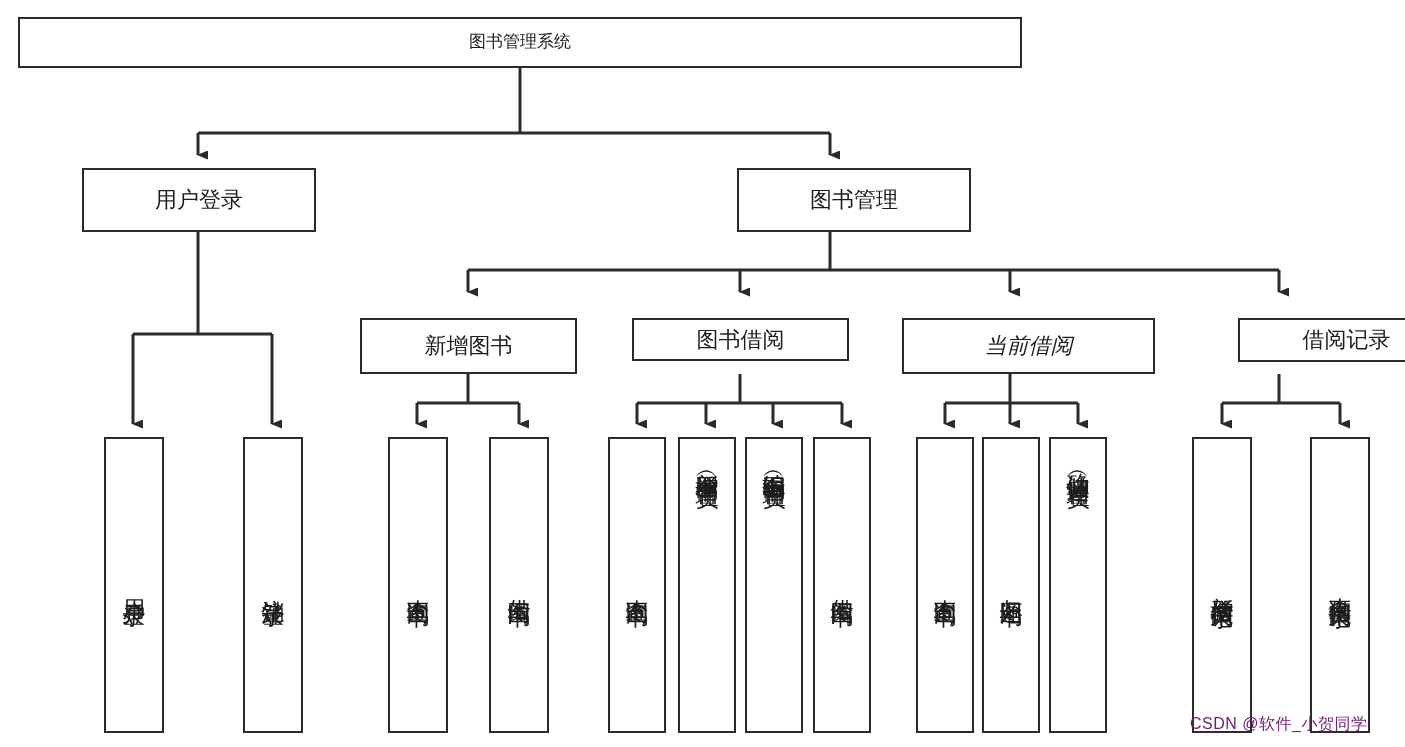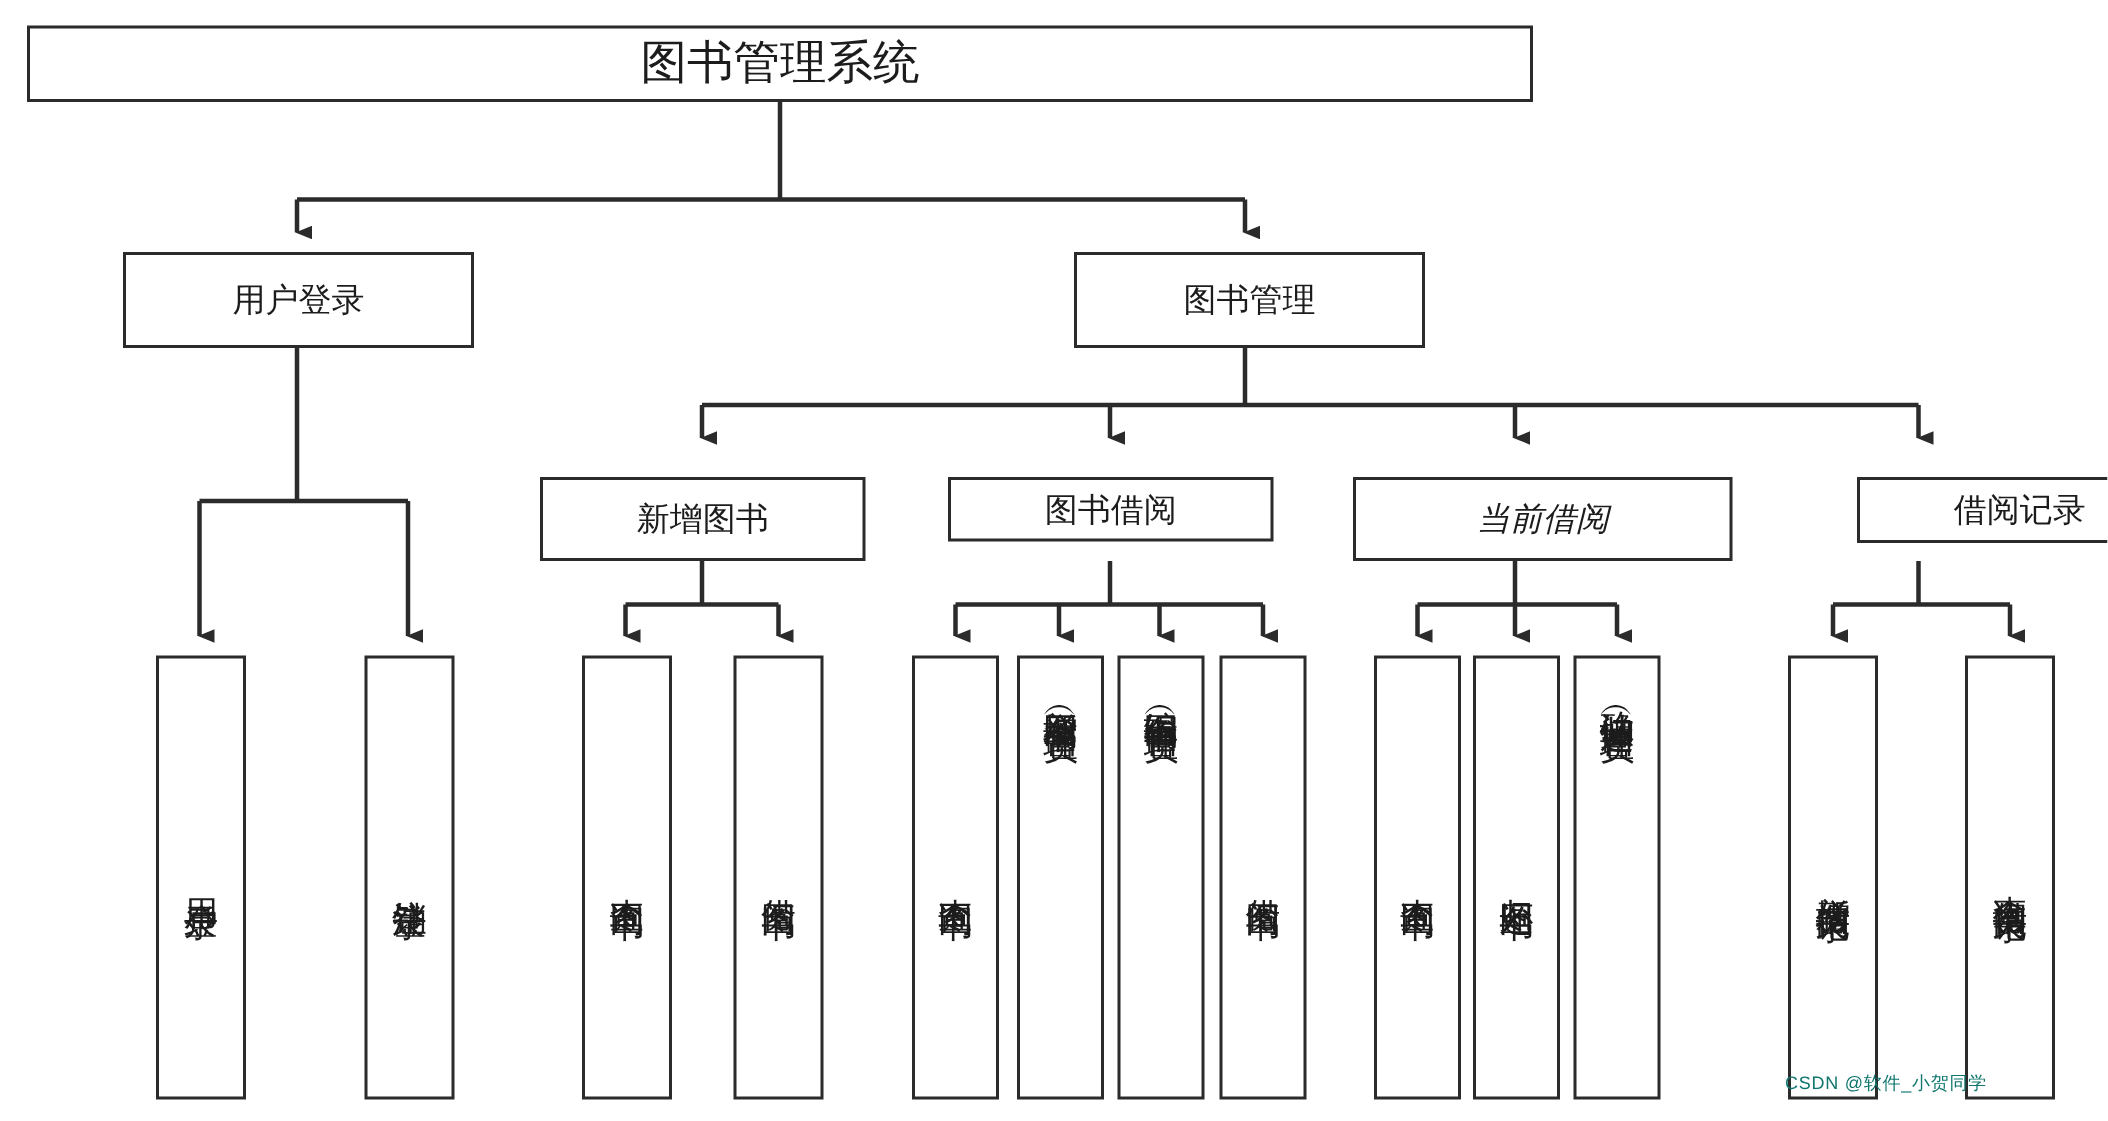--- a/index.html
+++ b/index.html
@@ -37,41 +37,41 @@
   .node-label {
     display: block;
     text-align: center;
     line-height: 1.18;
     white-space: pre;
   }
   .node.horizontal .node-label {
     font-size: 22px;
   }
   .node.root .node-label {
-    font-size: 31px;
+    font-size: 17px;
   }
   .node.vertical {
     align-items: flex-start;
     padding-top: 16px;
   }
   .node.vertical .node-label {
     writing-mode: vertical-rl;
     text-orientation: upright;
     font-size: 23px;
     letter-spacing: 2px;
     line-height: 1;
   }
   .node.vertical.centered {
     align-items: center;
     padding-top: 0;
   }
   .watermark {
     position: absolute;
-    font-size: 12px;
-    color: #0f766e;
+    font-size: 16px;
+    color: #701a75;
     white-space: nowrap;
     letter-spacing: 0.5px;
   }
 </style>
 </head>
 <body>
 
 <div id="diagram-root">
 
   <svg class="connectors" viewBox="0 0 1405 747">
@@ -124,21 +124,21 @@
     </g>
   </svg>
 
   <div class="node root horizontal" style="left:18px; top:17px; width:1004px; height:51px;">
     <span class="node-label">图书管理系统</span>
   </div>
 
   <div class="node horizontal" style="left:82px; top:168px; width:234px; height:64px;">
     <span class="node-label">用户登录</span>
   </div>
-  <div class="node horizontal" style="left:716px; top:168px; width:234px; height:64px;">
+  <div class="node horizontal" style="left:737px; top:168px; width:234px; height:64px;">
     <span class="node-label">图书管理</span>
   </div>
 
   <div class="node horizontal" style="left:360px; top:318px; width:217px; height:56px;">
     <span class="node-label">新增图书</span>
   </div>
   <div class="node horizontal" style="left:632px; top:318px; width:217px; height:43px;">
     <span class="node-label">图书借阅</span>
   </div>
   <div class="node horizontal" style="left:902px; top:318px; width:253px; height:56px;font-style:italic;">

